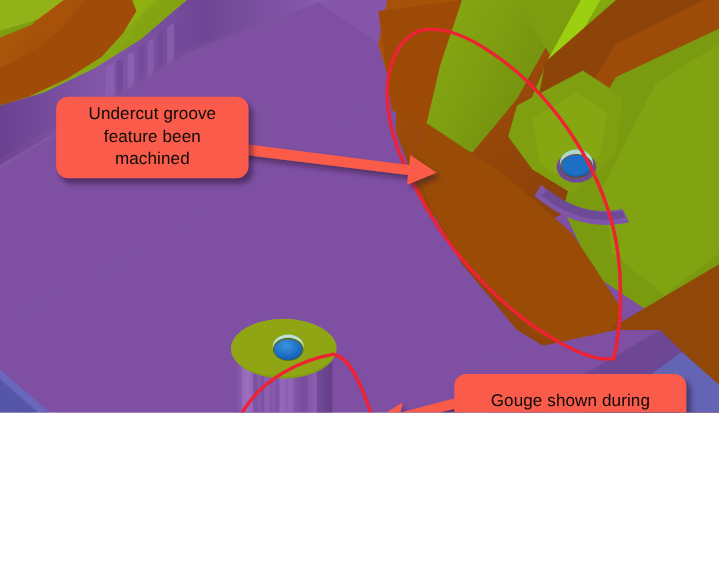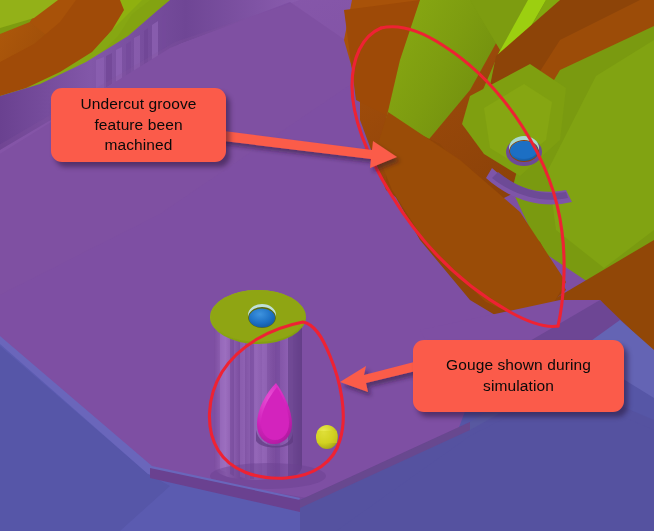--- a/index.html
+++ b/index.html
@@ -7,21 +7,21 @@
     margin: 0;
     padding: 0;
     background: #ffffff;
   }
   body {
     font-family: "Liberation Sans", sans-serif;
   }
   #stage {
     position: relative;
     width: 654px;
-    height: 531px;
+    height: 375px;
     overflow: hidden;
     background: #fde047;
     user-select: none;
   }
   #stage svg.layer {
     position: absolute;
     left: 0;
     top: 0;
     width: 654px;
     height: 531px;

